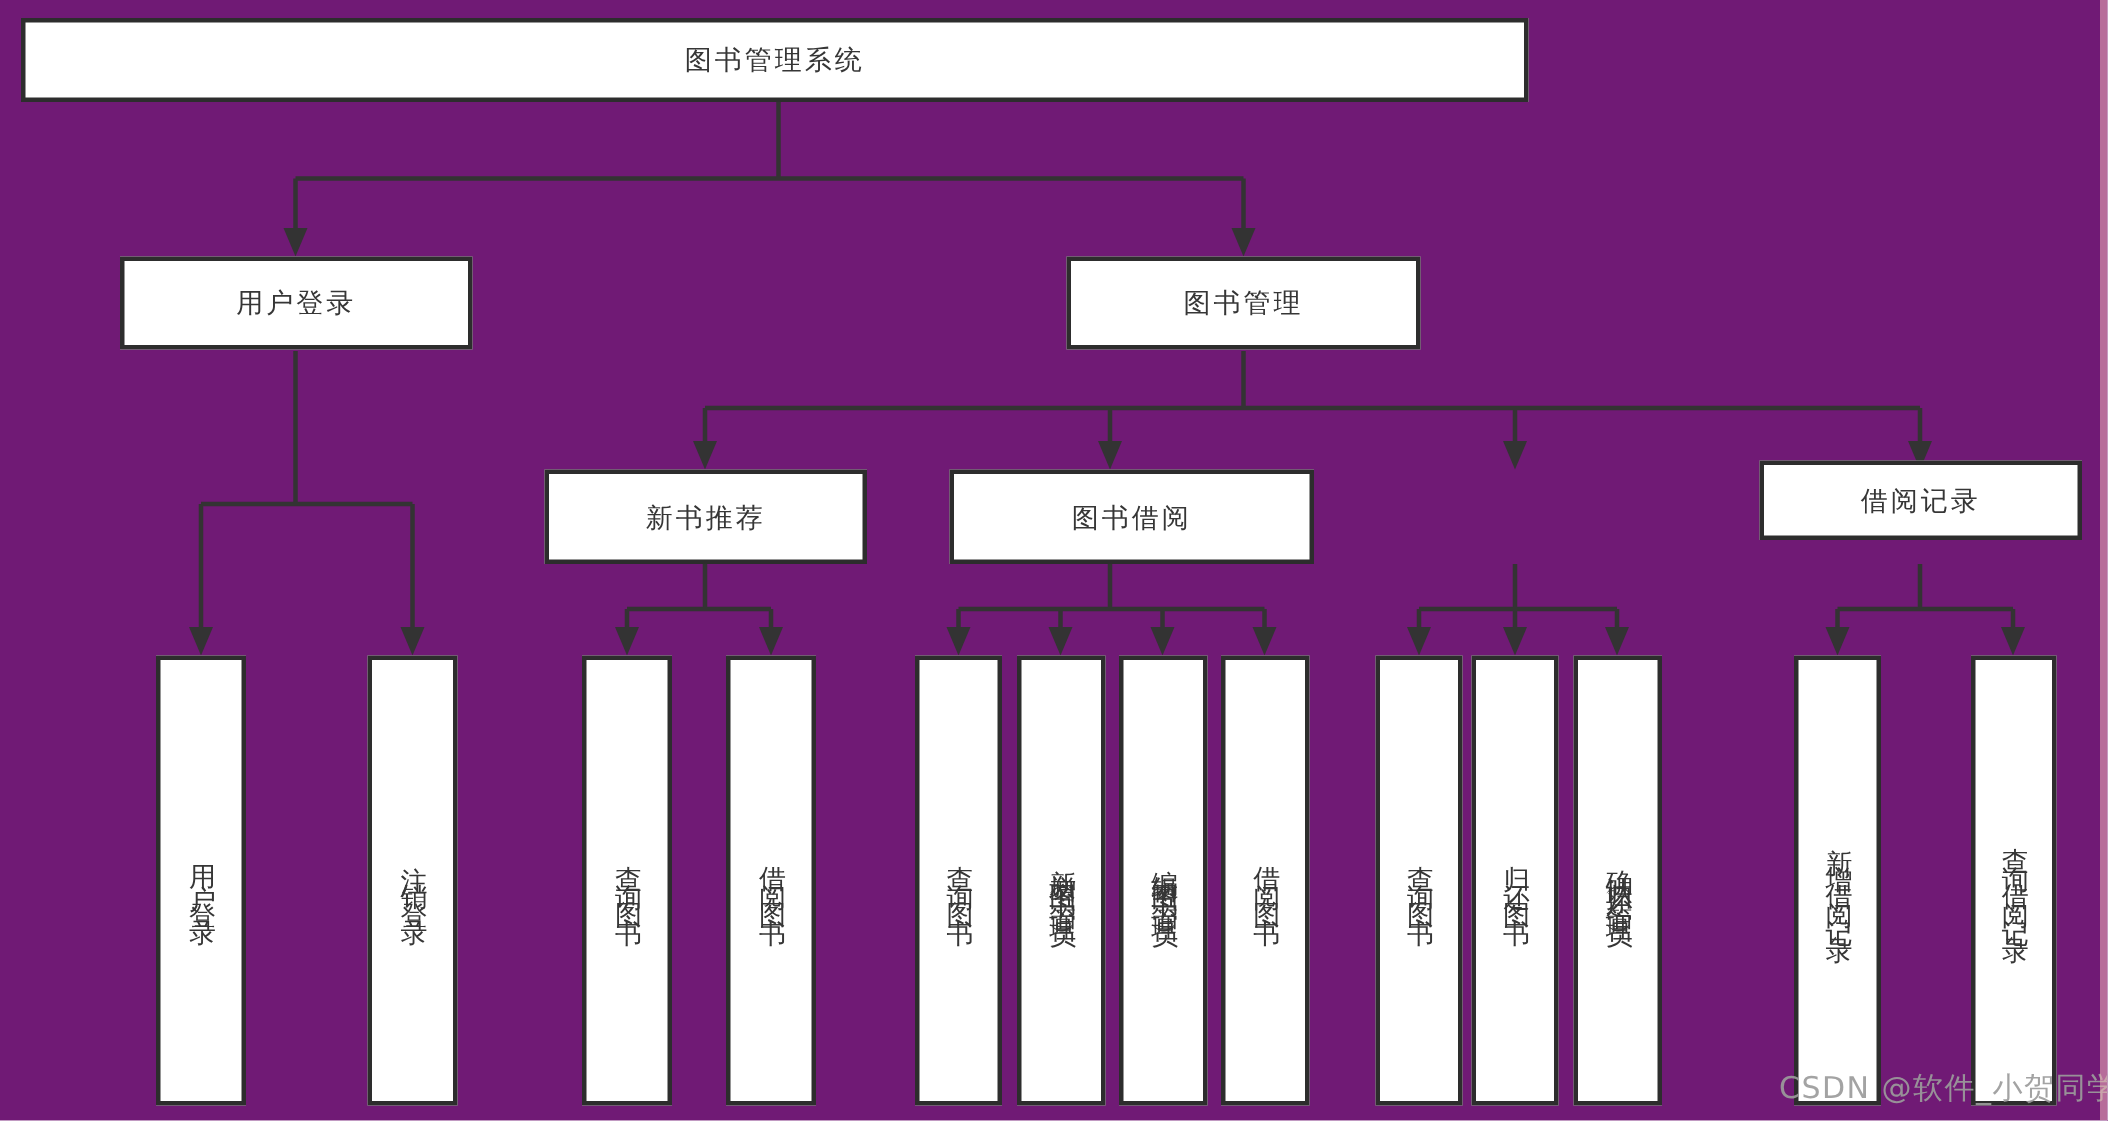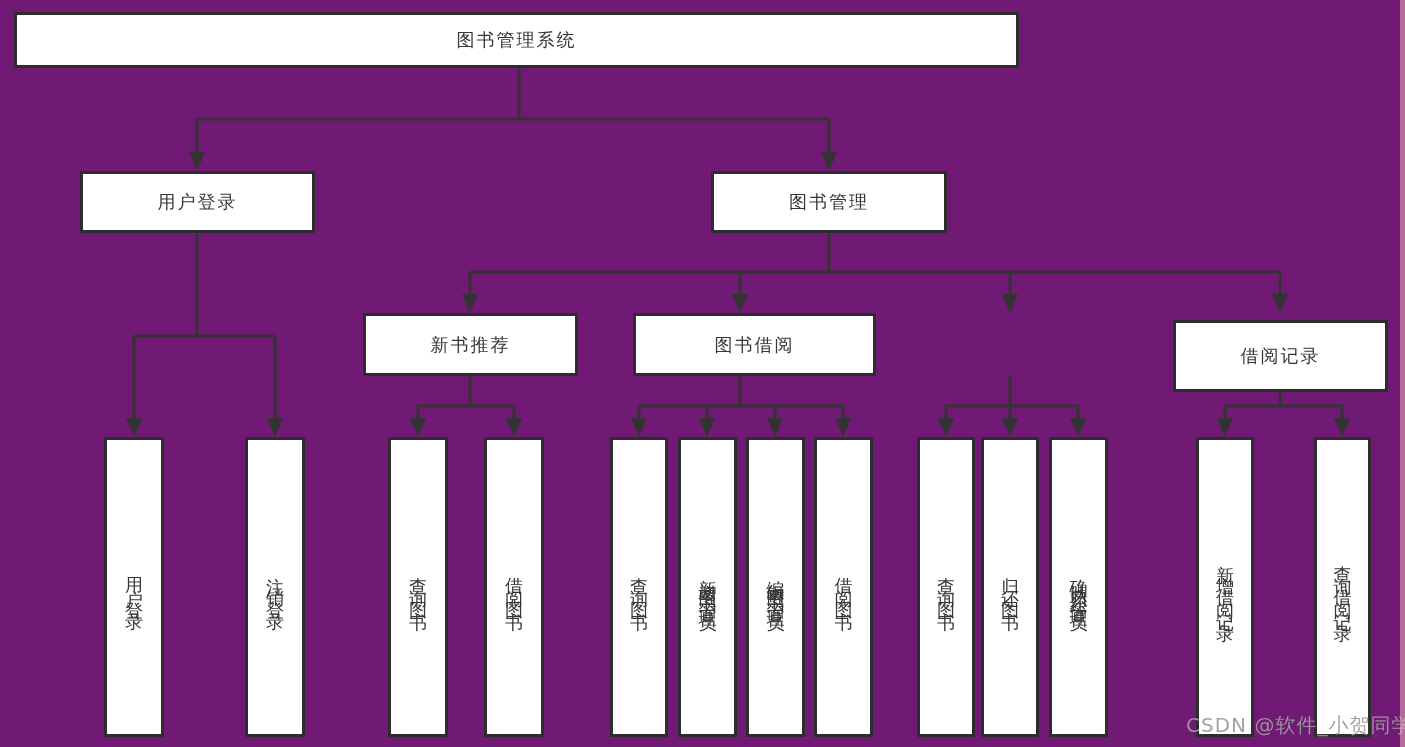--- a/index.html
+++ b/index.html
@@ -75,21 +75,21 @@
   <div class="hbox" style="left:711px;top:171px;width:236px;height:62px">
     <span>图书管理</span>
   </div>
 
   <div class="hbox" style="left:363px;top:313px;width:215px;height:63px">
     <span>新书推荐</span>
   </div>
   <div class="hbox" style="left:633px;top:313px;width:243px;height:63px">
     <span>图书借阅</span>
   </div>
-  <div class="hbox" style="left:1173px;top:320px;width:215px;height:72px">
+  <div class="hbox" style="left:1173px;top:307px;width:215px;height:53px">
     <span>借阅记录</span>
   </div>
 
   <div class="vbox" style="left:104px;top:437px;width:60px;height:300px">
     <span>用户登录</span>
   </div>
   <div class="vbox" style="left:245px;top:437px;width:60px;height:300px">
     <span>注销登录</span>
   </div>
 

